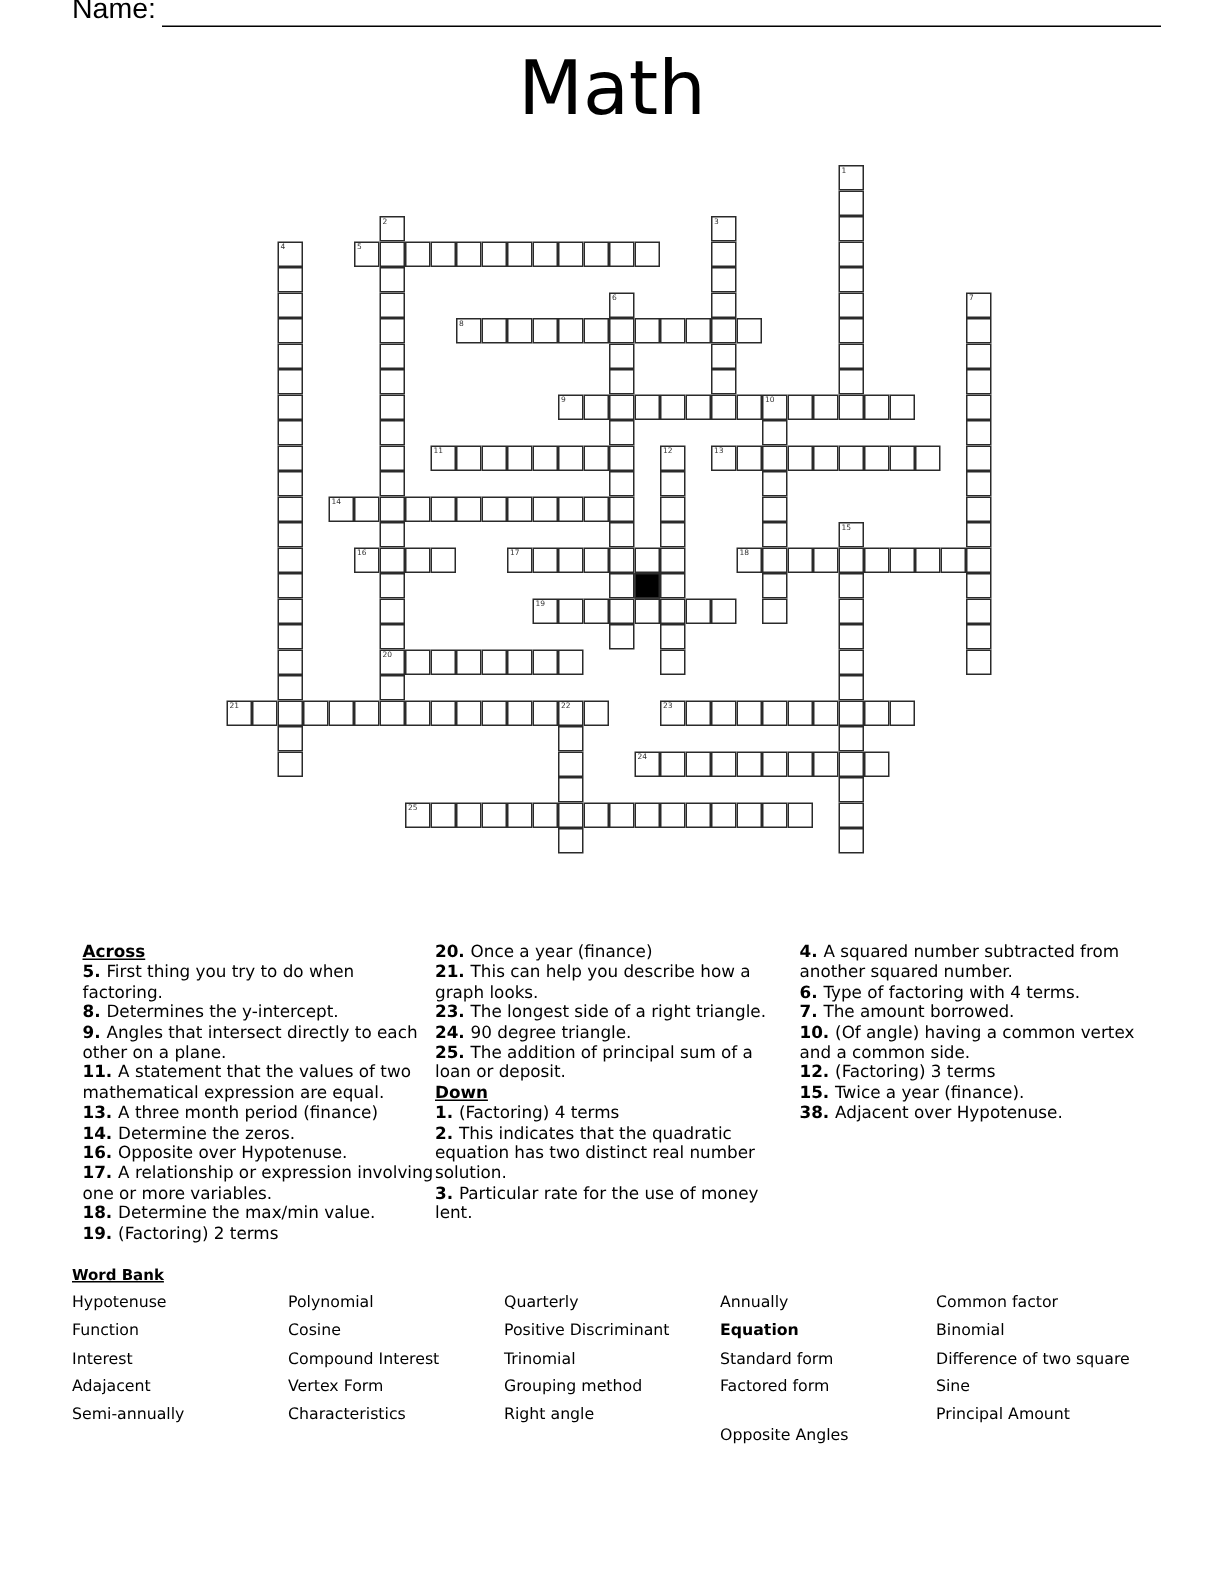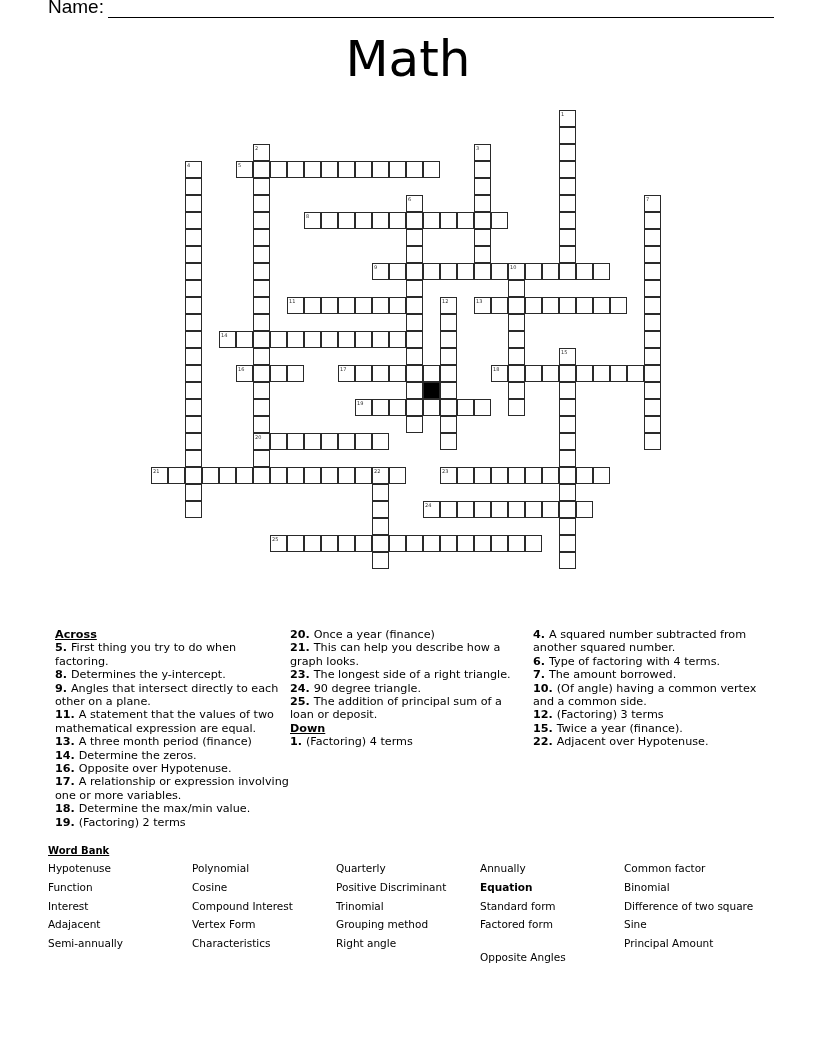--- a/index.html
+++ b/index.html
@@ -353,29 +353,31 @@
     <div class="clue"><b>19. </b><span>(Factoring) 2 terms</span></div>
   </div>
 <div class="clues col2" id="clues-col2">
     <div class="clue"><b>20. </b><span>Once a year (finance)</span></div>
     <div class="clue"><b>21. </b><span>This can help you describe how a graph looks.</span></div>
     <div class="clue"><b>23. </b><span>The longest side of a right triangle.</span></div>
     <div class="clue"><b>24. </b><span>90 degree triangle.</span></div>
     <div class="clue"><b>25. </b><span>The addition of principal sum of a loan or deposit.</span></div>
     <div class="hdr">Down</div>
     <div class="clue"><b>1. </b><span>(Factoring) 4 terms</span></div>
+    <div class="clue"><b>2. </b><span>This indicates that the quadratic equation has two distinct real number solution.</span></div>
+    <div class="clue"><b>3. </b><span>Particular rate for the use of money lent.</span></div>
   </div>
 <div class="clues col3" id="clues-col3">
     <div class="clue"><b>4. </b><span>A squared number subtracted from another squared number.</span></div>
     <div class="clue"><b>6. </b><span>Type of factoring with 4 terms.</span></div>
     <div class="clue"><b>7. </b><span>The amount borrowed.</span></div>
     <div class="clue"><b>10. </b><span>(Of angle) having a common vertex and a common side.</span></div>
     <div class="clue"><b>12. </b><span>(Factoring) 3 terms</span></div>
     <div class="clue"><b>15. </b><span>Twice a year (finance).</span></div>
-    <div class="clue"><b>22. </b><span>Adjacent over Hypotenuse.</span></div>
+    <div class="clue"><b>38. </b><span>Adjacent over Hypotenuse.</span></div>
   </div>
 
 <div class="wb-title">Word Bank</div>
 <div class="wb" id="wb">
     <span class="w" style="left: 0px; top: 0px;">Hypotenuse</span>
     <span class="w" style="left: 0px; top: 18.8px;">Function</span>
     <span class="w" style="left: 0px; top: 37.6px;">Interest</span>
     <span class="w" style="left: 0px; top: 56.4px;">Adajacent</span>
     <span class="w" style="left: 0px; top: 75.2px;">Semi-annually</span>
     <span class="w" style="left: 144px; top: 0px;">Polynomial</span>

